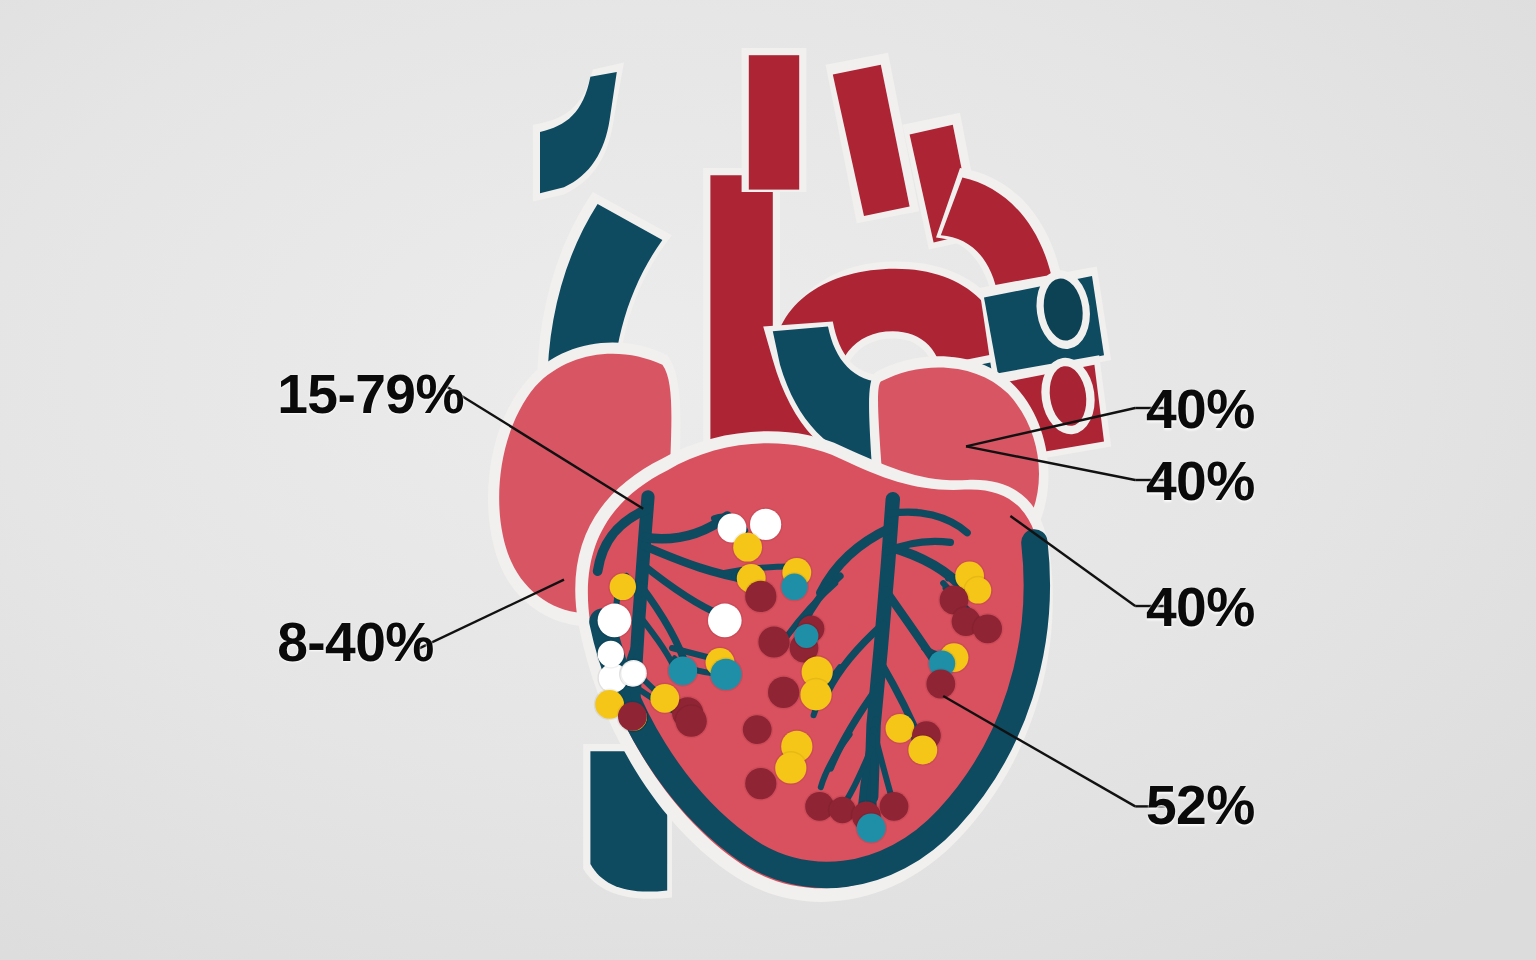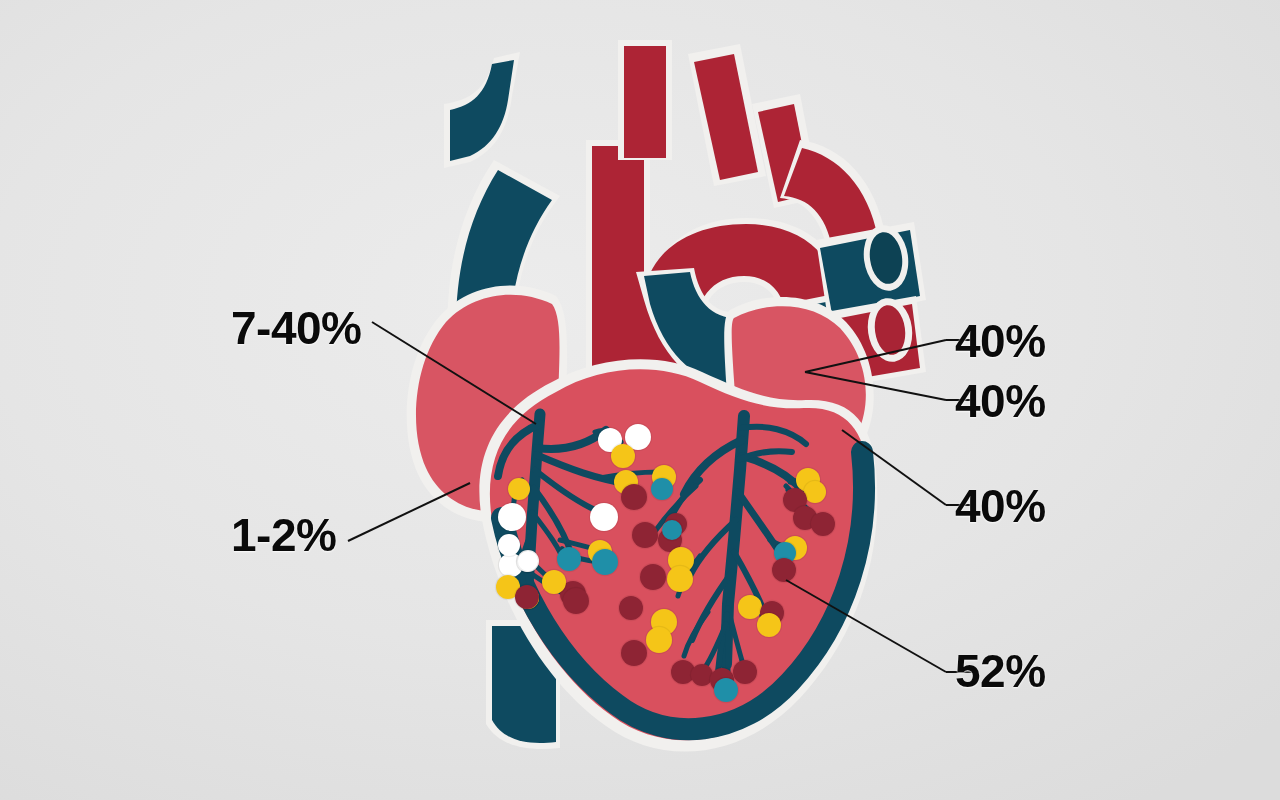--- a/index.html
+++ b/index.html
@@ -300,21 +300,21 @@
         <line x1="946" y1="505" x2="842" y2="430" stroke="#111111" stroke-width="2"></line>
         <line x1="946" y1="672" x2="786" y2="580" stroke="#111111" stroke-width="2"></line>
         <line x1="946" y1="340" x2="972" y2="340" stroke="#111111" stroke-width="2"></line>
         <line x1="946" y1="400" x2="972" y2="400" stroke="#111111" stroke-width="2"></line>
         <line x1="946" y1="505" x2="972" y2="505" stroke="#111111" stroke-width="2"></line>
         <line x1="946" y1="672" x2="972" y2="672" stroke="#111111" stroke-width="2"></line>
       </g>
   </svg>
 
   <div id="labels-layer">
-      <div class="lbl" style="left: 231px; top: 305px;">7-40%</div>
-      <div class="lbl" style="left: 231px; top: 512px;">1-2%</div>
+      <div class="lbl" style="left: 231px; top: 305px;">15-79%</div>
+      <div class="lbl" style="left: 231px; top: 512px;">8-40%</div>
       <div class="lbl" style="left: 955px; top: 318px;">40%</div>
       <div class="lbl" style="left: 955px; top: 378px;">40%</div>
       <div class="lbl" style="left: 955px; top: 483px;">40%</div>
       <div class="lbl" style="left: 955px; top: 648px;">52%</div>
     </div>
 
 </div>
 
 </body></html>

